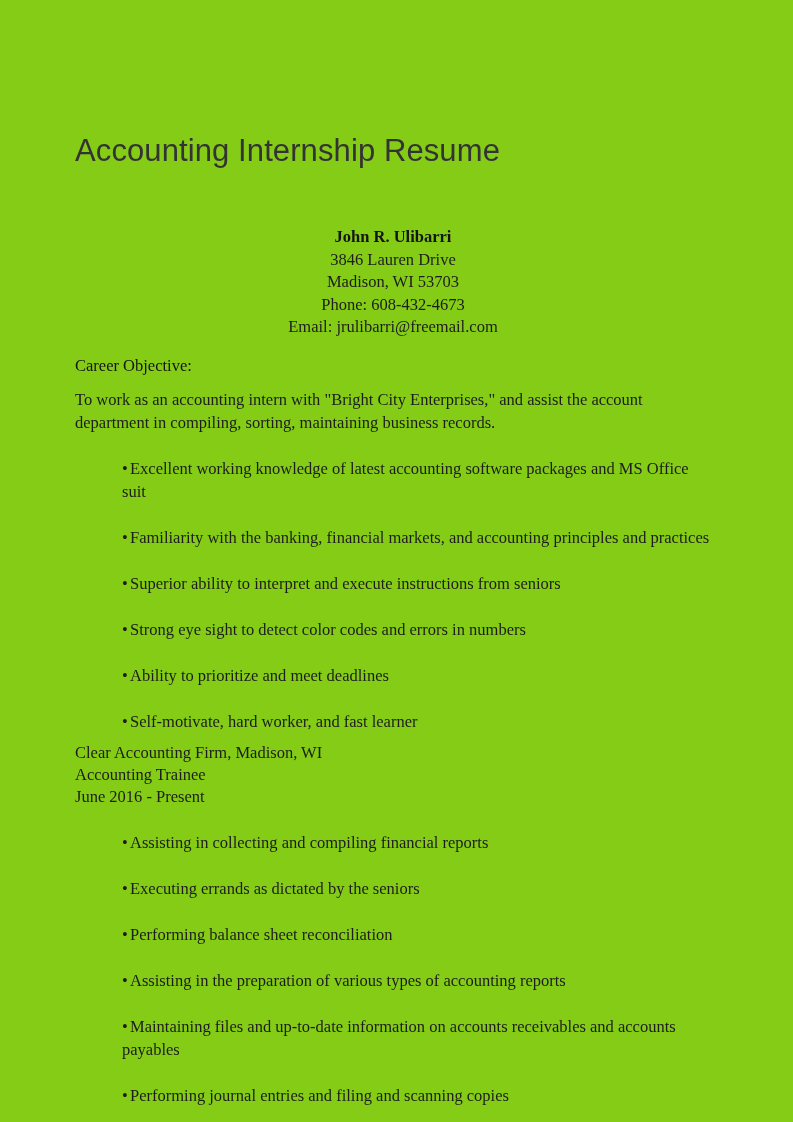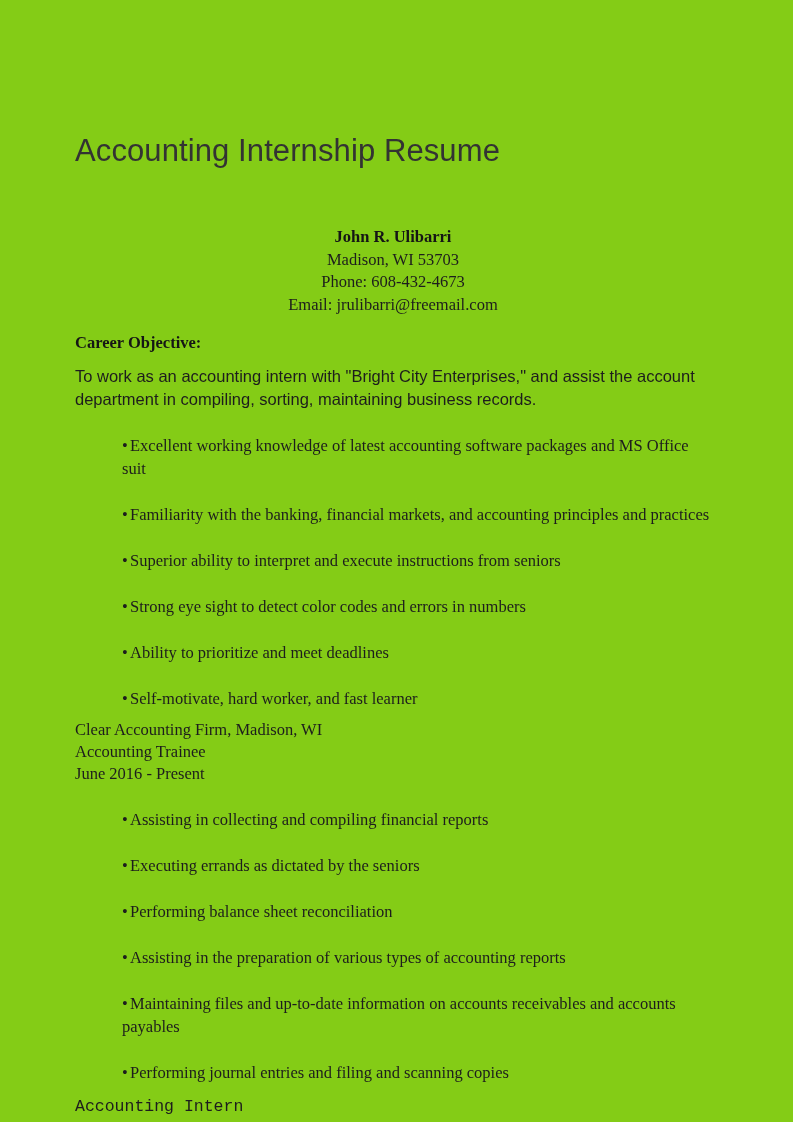--- a/index.html
+++ b/index.html
@@ -55,29 +55,29 @@
   .contact-line {
     font-size: 16.5px;
     font-weight: 400;
     line-height: 22.5px;
     color: #1d1d1d;
   }
 
   .section-heading {
     font-family: "Liberation Serif", serif;
     font-size: 16.5px;
-    font-weight: bold;
+    font-weight: normal;
     color: #151515;
     line-height: 22px;
     margin-top: 14px;
     margin-bottom: 11px;
   }
 
   .para {
-    font-family: Liberation Sans, sans-serif;
+    font-family: Liberation Serif, serif;
     font-size: 16.5px;
     font-weight: 400;
     color: #1d1d1d;
     line-height: 23px;
     margin-bottom: 10px;
   }
 
   .job-block {
     font-family: "Liberation Serif", serif;
     font-size: 16.5px;
@@ -135,20 +135,21 @@
 <body>
 
 <div class="page">
 
   <div class="doc-title">Accounting Internship Resume</div>
 
   <div class="content">
 
     <div class="contact-block">
       <div class="contact-name">John R. Ulibarri</div>
+      <div class="contact-line">3846 Lauren Drive</div>
       <div class="contact-line">Madison, WI 53703</div>
       <div class="contact-line">Phone: 608-432-4673</div>
       <div class="contact-line">Email: jrulibarri@freemail.com</div>
     </div>
 
     <div class="section-heading">Career Objective:</div>
     <div class="para">To work as an accounting intern with "Bright City Enterprises," and assist the account department in compiling, sorting, maintaining business records.</div>
 
     <ul class="bullet-list">
         <li class="bullet-item">

